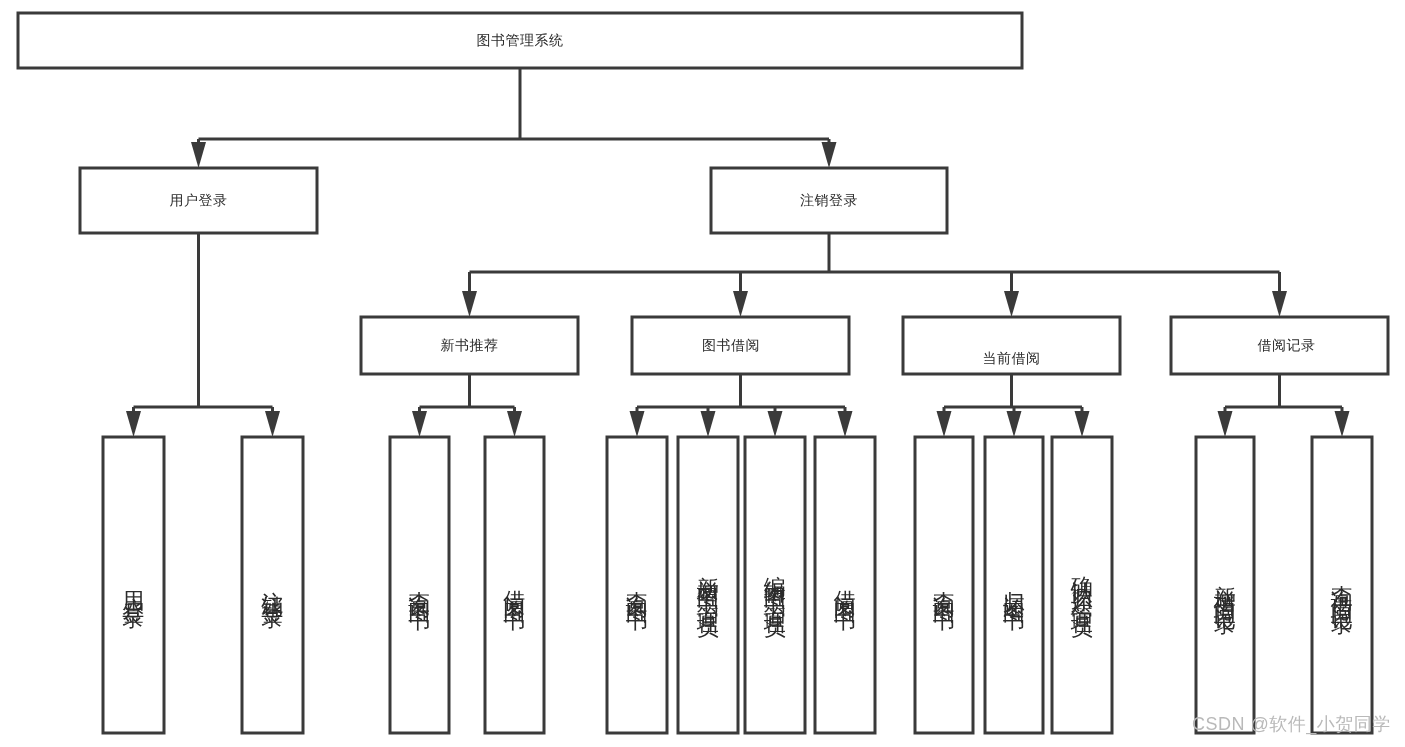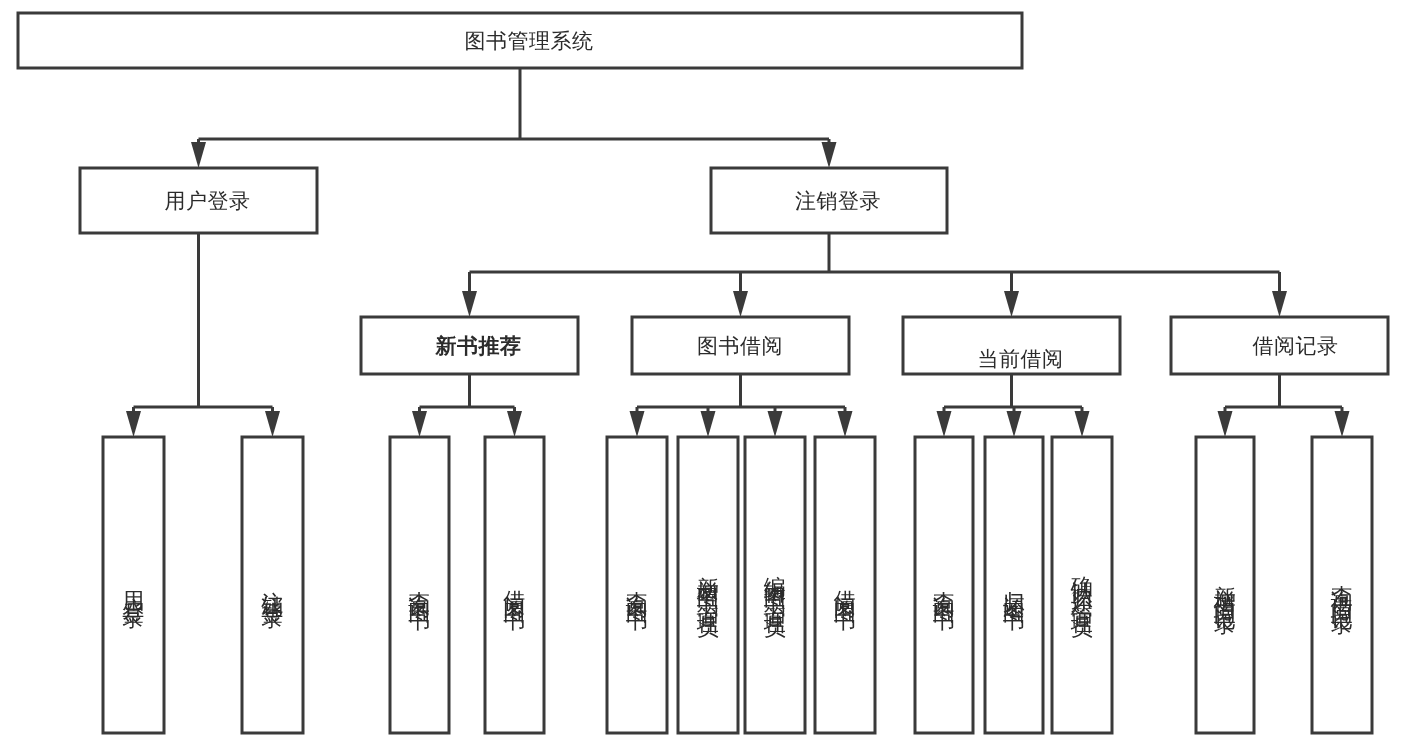--- a/index.html
+++ b/index.html
@@ -44,25 +44,24 @@
     position: absolute;
     display: flex;
     align-items: center;
     justify-content: center;
     color: #2b2b2b;
     font-family: "Liberation Sans", "DejaVu Sans", sans-serif;
     pointer-events: none;
     box-sizing: border-box;
   }
   .node-label.horizontal {
-    font-size: 21px;
+    font-size: 14px;
     letter-spacing: 0.5px;
     line-height: 1.1;
     white-space: nowrap;
-    margin-left: 9px;
   }
   .node-label.vertical {
     writing-mode: vertical-rl;
     text-orientation: upright;
     font-size: 22px;
     line-height: 1.35;
     letter-spacing: 6px;
     text-align: center;
     white-space: nowrap;
   }
@@ -166,31 +165,32 @@
       <rect x="915" y="437" width="58" height="296" class="node-rect"></rect>
       <rect x="985" y="437" width="58" height="296" class="node-rect"></rect>
       <rect x="1052" y="437" width="60" height="296" class="node-rect"></rect>
       <rect x="1196" y="437" width="58" height="296" class="node-rect"></rect>
       <rect x="1312" y="437" width="60" height="296" class="node-rect"></rect>
     </svg>
   <div id="labels-layer">
       <div class="node-label horizontal" style="left: 18px; top: 13px; width: 1004px; height: 55px;">图书管理系统</div>
       <div class="node-label horizontal" style="left: 80px; top: 168px; width: 237px; height: 65px;">用户登录</div>
       <div class="node-label horizontal" style="left: 711px; top: 168px; width: 236px; height: 65px;">注销登录</div>
-      <div class="node-label horizontal" style="left: 361px; top: 317px; width: 217px; height: 57px; font-weight: bold;">新书推荐</div>
+      <div class="node-label horizontal" style="left: 361px; top: 317px; width: 217px; height: 57px;">新书推荐</div>
       <div class="node-label horizontal" style="left: 632px; top: 317px; width: 198px; height: 57px;">图书借阅</div>
       <div class="node-label horizontal" style="left: 903px; top: 330px; width: 217px; height: 57px;">当前借阅</div>
       <div class="node-label horizontal" style="left: 1171px; top: 317px; width: 231px; height: 57px;">借阅记录</div>
       <div class="node-label vertical" style="left: 103px; top: 437px; width: 61px; height: 296px;">用户登录</div>
       <div class="node-label vertical" style="left: 242px; top: 437px; width: 61px; height: 296px;">注销登录</div>
       <div class="node-label vertical" style="left: 390px; top: 437px; width: 59px; height: 296px;">查询图书</div>
       <div class="node-label vertical" style="left: 485px; top: 437px; width: 59px; height: 296px;">借阅图书</div>
       <div class="node-label vertical" style="left: 607px; top: 437px; width: 60px; height: 296px;">查询图书</div>
       <div class="node-label vertical" style="left: 678px; top: 437px; width: 60px; height: 296px;">新增图书（管理员）</div>
       <div class="node-label vertical" style="left: 745px; top: 437px; width: 60px; height: 296px;">编辑图书（管理员）</div>
       <div class="node-label vertical" style="left: 815px; top: 437px; width: 60px; height: 296px;">借阅图书</div>
       <div class="node-label vertical" style="left: 915px; top: 437px; width: 58px; height: 296px;">查询图书</div>
       <div class="node-label vertical" style="left: 985px; top: 437px; width: 58px; height: 296px;">归还图书</div>
       <div class="node-label vertical" style="left: 1052px; top: 437px; width: 60px; height: 296px;">确认归还（管理员）</div>
       <div class="node-label vertical" style="left: 1196px; top: 437px; width: 58px; height: 296px;">新增借阅记录</div>
       <div class="node-label vertical" style="left: 1312px; top: 437px; width: 60px; height: 296px;">查询借阅记录</div>
     </div>
+  <div class="watermark">CSDN @软件_小贺同学</div>
 </div>
 
 </body></html>

